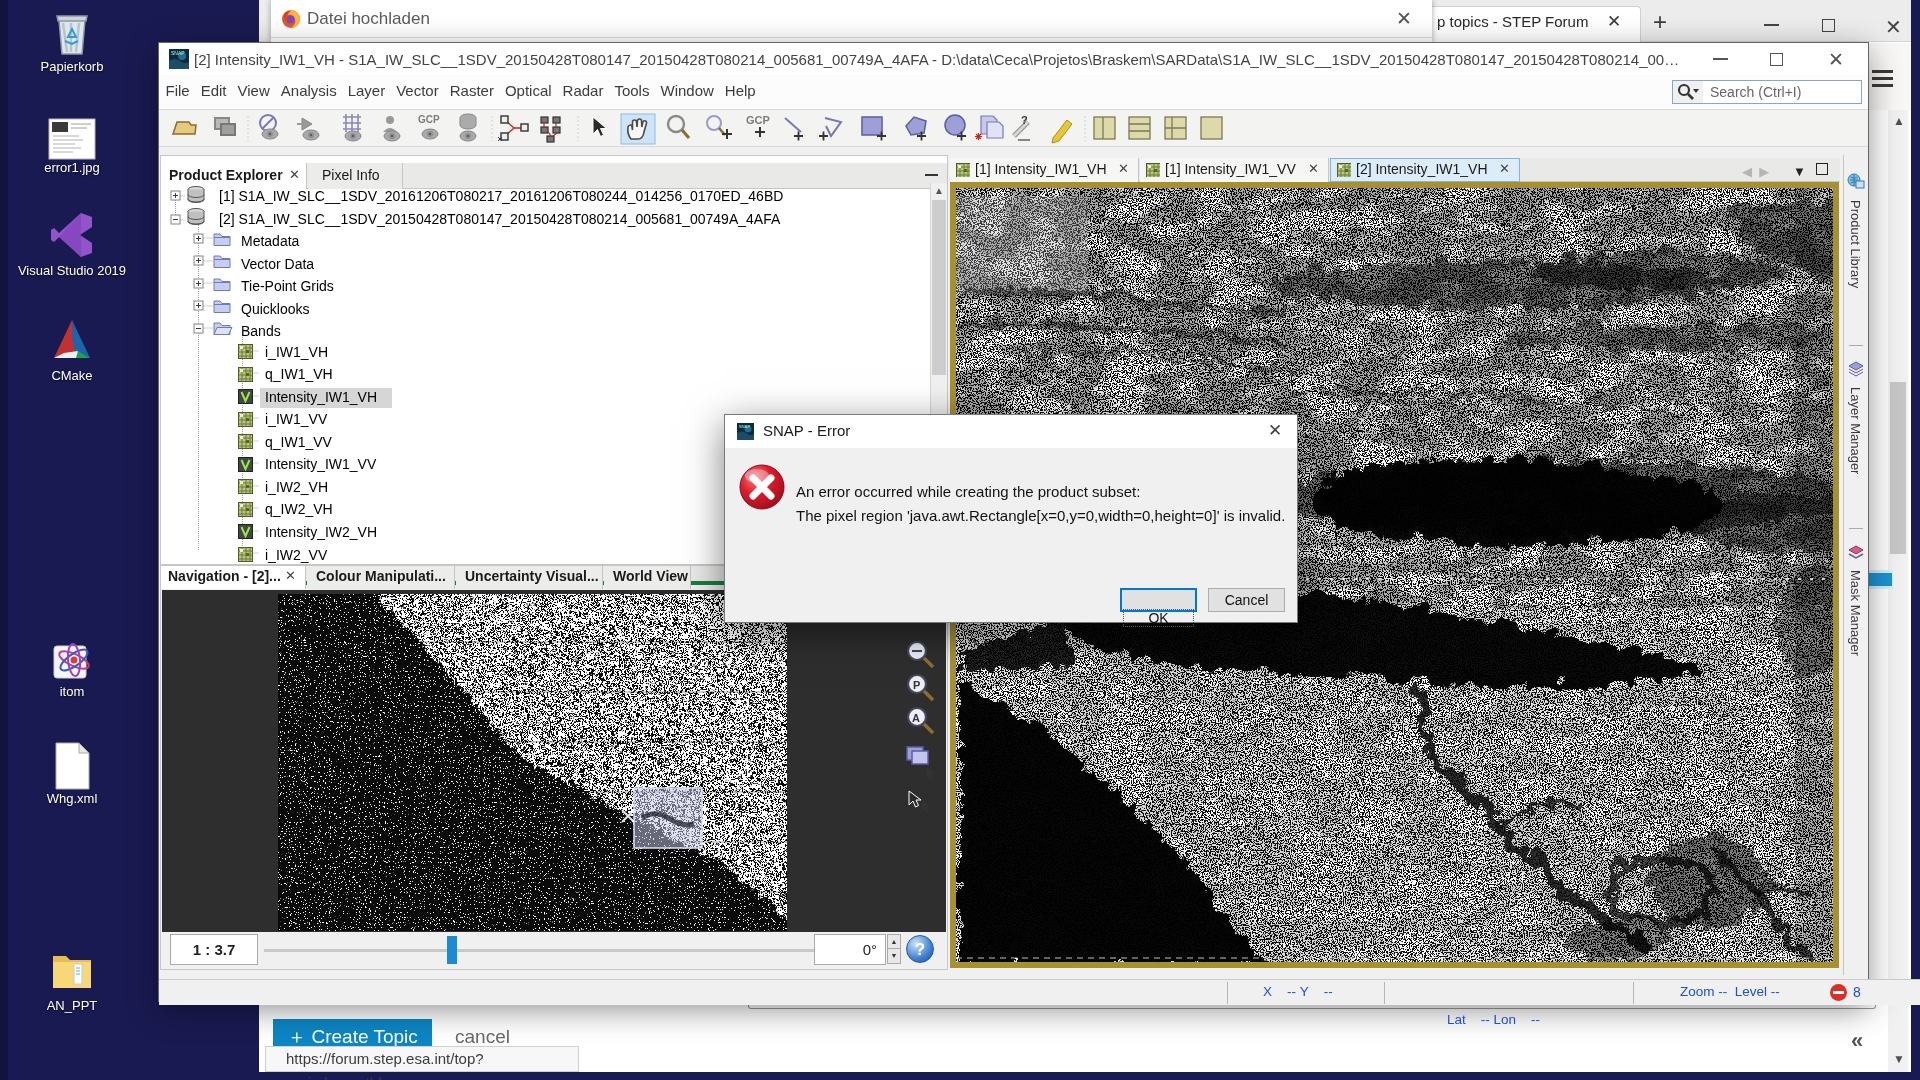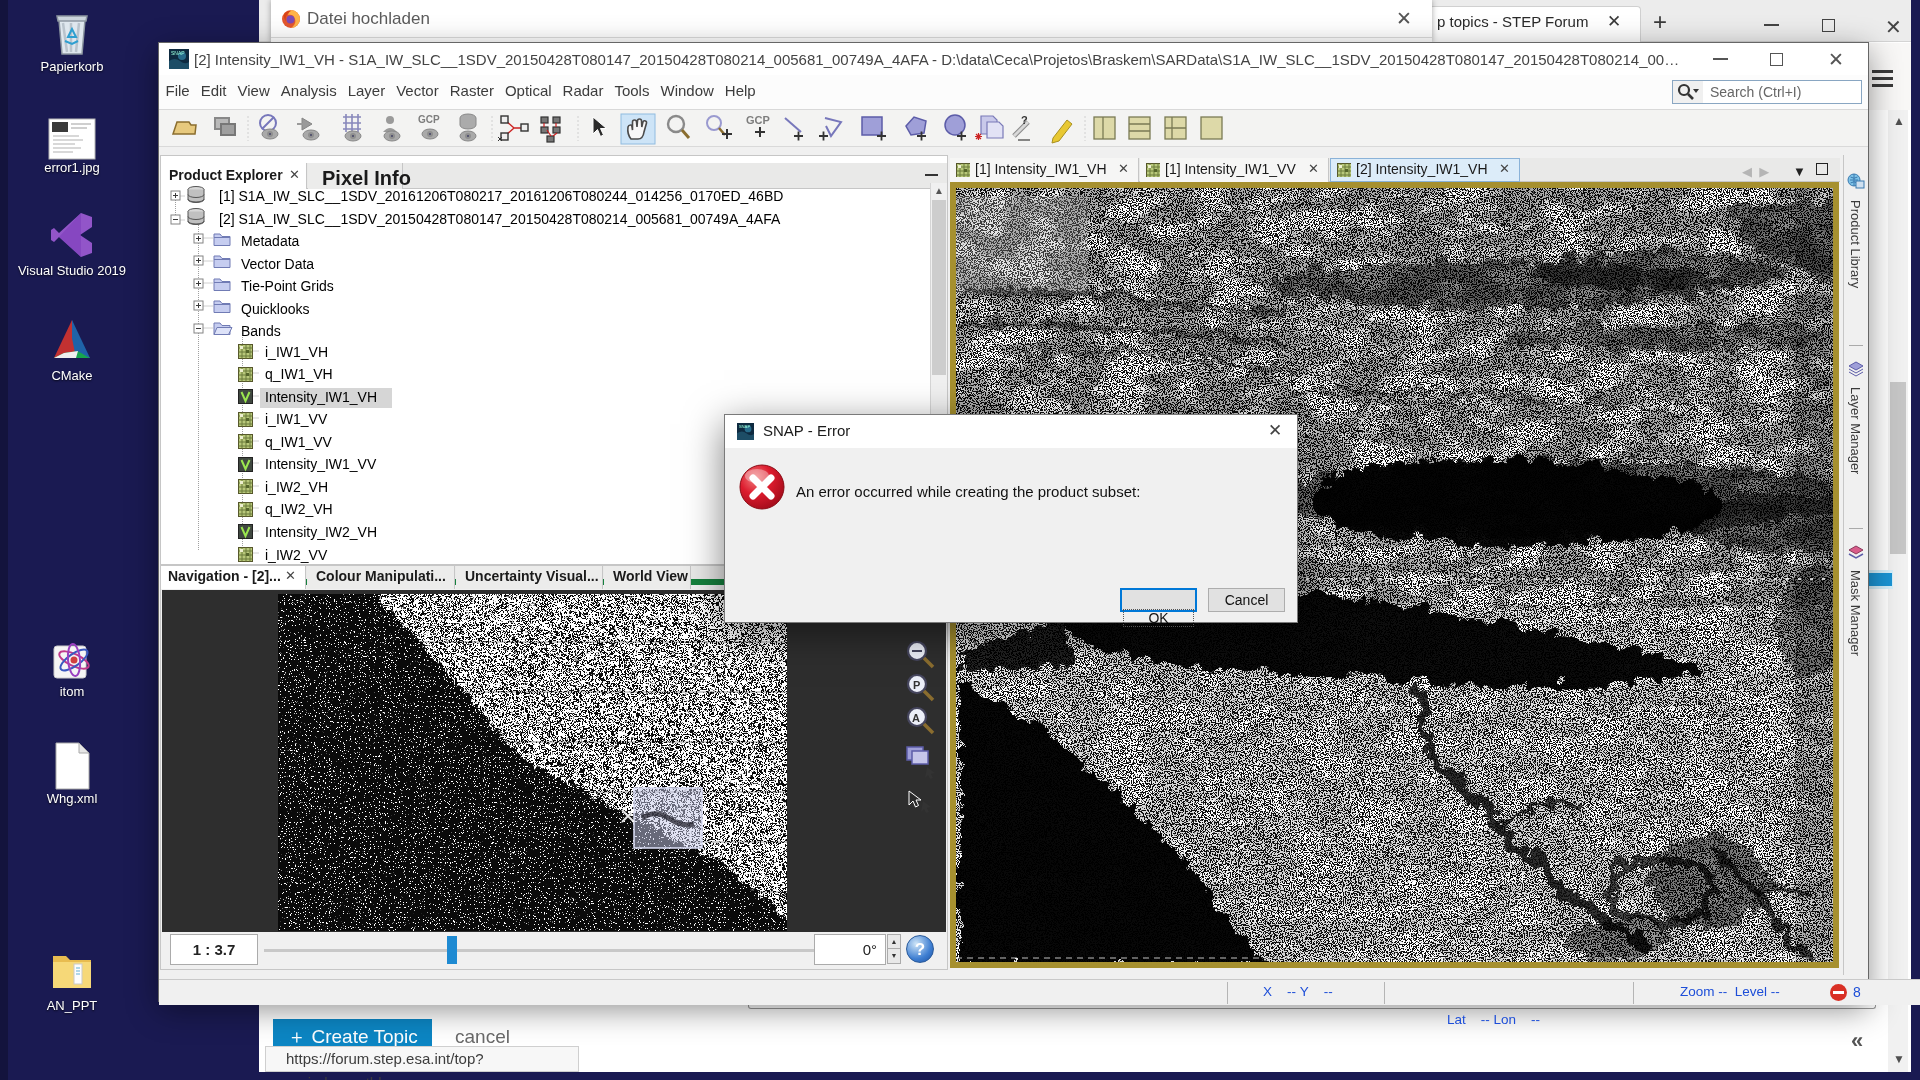--- a/index.html
+++ b/index.html
@@ -238,21 +238,21 @@
       </g>
     </g>
   </svg>
 
   <div id="pexplorer" class="abs" style="left:1px;top:112px;width:788px;height:410px;background:#fff;border:1px solid #c6c6c6;">
     <div class="abs" style="left:0;top:7px;width:786px;height:26px;background:#e9e9e8;border-bottom:1px solid #c6c6c6;">
       <div class="abs" style="left:0;top:0;width:146px;height:26px;background:#fff;border-right:1px solid #c6c6c6;"></div>
       <div class="abs" style="left:8px;top:4px;font-size:14px;font-weight:bold;color:#1a1a1a;">Product Explorer</div>
       <div class="abs" style="left:128px;top:4px;font-size:13px;color:#444;">✕</div>
       <div class="abs" style="left:147px;top:0;width:95px;height:26px;background:#ececeb;border-right:1px solid #c6c6c6;"></div>
-      <div class="abs" style="left:161px;top:4px;font-size:20px;font-weight:bold;color:#1a1a1a;">Pixel Info</div>
+      <div class="abs" style="left:161px;top:4px;font-size:14px;font-weight:normal;color:#1a1a1a;">Pixel Info</div>
       <div class="abs" style="left:764px;top:11px;width:13px;height:2px;background:#333;"></div>
     </div>
     <svg id="tree" class="abs" style="left:0;top:27px;" width="768" height="381" viewBox="0 0 768 381" font-family="Liberation Sans" font-size="14">
       <defs>
         <g id="plusb">
             <rect x="0" y="0" width="9" height="9" fill="#fff" stroke="#848484"></rect>
             <path d="M2 4.5 h5 M4.5 2 v5" stroke="#3a3a3a" stroke-width="1"></path>
           </g>
         <g id="minusb">
             <rect x="0" y="0" width="9" height="9" fill="#fff" stroke="#848484"></rect>
@@ -347,21 +347,21 @@
       <use href="#band" x="77" y="364"></use>
         <text x="104" y="377">i_IW2_VV</text>
     </svg>
     <div class="abs" style="left:769px;top:27px;width:17px;height:381px;background:#f0f0f0;border-left:1px solid #d5d5d5;">
       <div style="text-align:center;font-size:10px;color:#555;line-height:16px;">▲</div>
       <div class="abs" style="left:1px;top:17px;width:14px;height:175px;background:#cdcdcd;"></div>
       <div class="abs" style="left:1px;top:364px;text-align:center;font-size:10px;color:#555;line-height:16px;width:14px;">▼</div>
     </div>
   </div>
   <div id="navpanel" class="abs" style="left:1px;top:522px;width:788px;height:405px;background:#f0f0f0;border:1px solid #c6c6c6;">
-    <div class="abs" style="left:0;top:0;width:786px;height:19px;background:#e9e9e8;border-bottom:6px solid #15803d;">
+    <div class="abs" style="left:0;top:0;width:786px;height:19px;background:#e9e9e8;border-bottom:4px solid #15803d;">
       <div class="abs" style="left:0;top:0;width:145px;height:23px;background:#fff;border-right:1px solid #c6c6c6;"></div>
       <div class="abs" style="left:7px;top:2px;font-size:14px;font-weight:bold;color:#1a1a1a;">Navigation - [2]...</div>
       <div class="abs" style="left:124px;top:2px;font-size:13px;color:#444;">✕</div>
       <div class="abs" style="left:146px;top:0;width:148px;height:23px;background:#ececeb;border-right:1px solid #c6c6c6;"></div>
       <div class="abs" style="left:155px;top:2px;font-size:14px;font-weight:bold;color:#1a1a1a;">Colour Manipulati...</div>
       <div class="abs" style="left:295px;top:0;width:147px;height:23px;background:#ececeb;border-right:1px solid #c6c6c6;"></div>
       <div class="abs" style="left:304px;top:2px;font-size:14px;font-weight:bold;color:#1a1a1a;">Uncertainty Visual...</div>
       <div class="abs" style="left:443px;top:0;width:87px;height:23px;background:#ececeb;border-right:1px solid #c6c6c6;"></div>
       <div class="abs" style="left:452px;top:2px;font-size:14px;font-weight:bold;color:#1a1a1a;">World View</div>
     </div>
@@ -563,15 +563,16 @@
         <stop offset="0" stop-color="#f08080"></stop>
           <stop offset="0.45" stop-color="#dd1c2e"></stop>
           <stop offset="1" stop-color="#9c0a18"></stop>
       </radialGradient>
     </defs>
     <circle cx="24" cy="24" r="22" fill="url(#redg)" stroke="#8a0a14" stroke-width="1"></circle>
     <ellipse cx="19" cy="13" rx="12" ry="7" fill="#fff" opacity="0.35"></ellipse>
     <path d="M15 15 L33 33 M33 15 L15 33" stroke="#fff" stroke-width="7" stroke-linecap="round"></path>
   </svg>
   <div class="abs" style="left:71px;top:68px;font-size:15px;color:#111;">An error occurred while creating the product subset:</div>
+  <div class="abs" style="left:71px;top:92px;font-size:15px;color:#111;">The pixel region 'java.awt.Rectangle[x=0,y=0,width=0,height=0]' is invalid.</div>
   <div class="abs" style="left:395px;top:173px;width:77px;height:24px;background:#e1e1e1;border:2px solid #0078d7;font-size:14px;color:#111;text-align:center;line-height:20px;"><span style="outline:1px dotted #555;display:inline-block;width:69px;height:16px;margin-top:20px;line-height:16px;text-align:center;">OK</span></div>
   <div class="abs" style="left:483px;top:173px;width:77px;height:24px;background:#e1e1e1;border:1px solid #adadad;font-size:14px;color:#111;text-align:center;line-height:22px;">Cancel</div>
 </div>
 
 </body></html>

